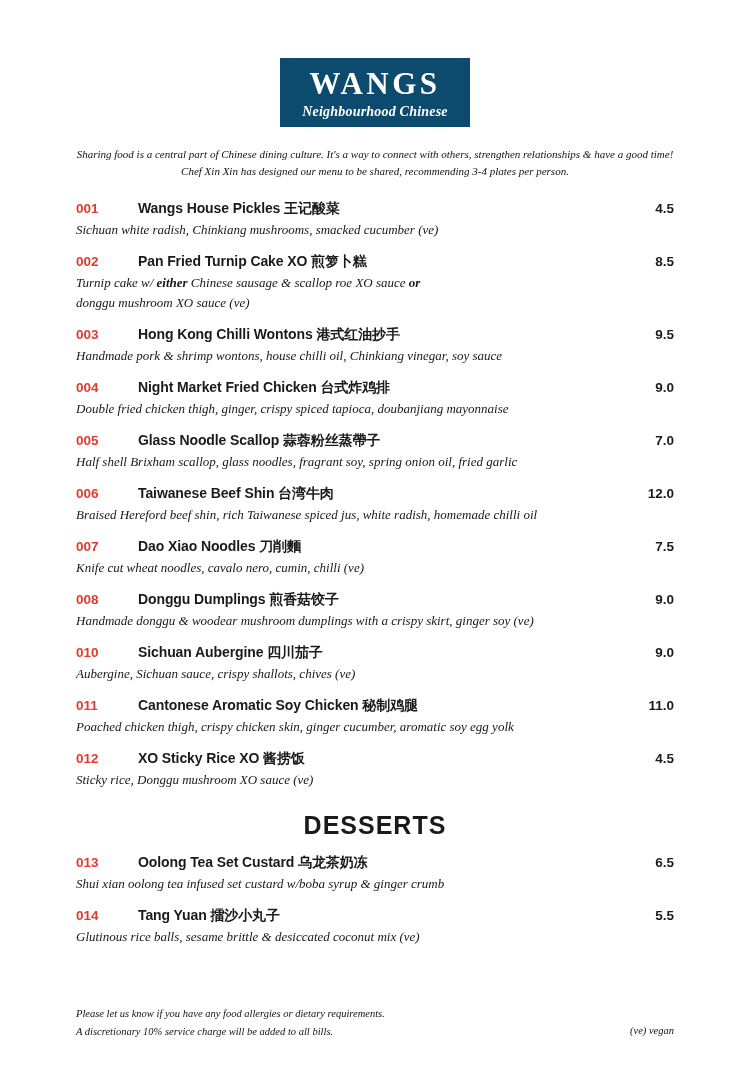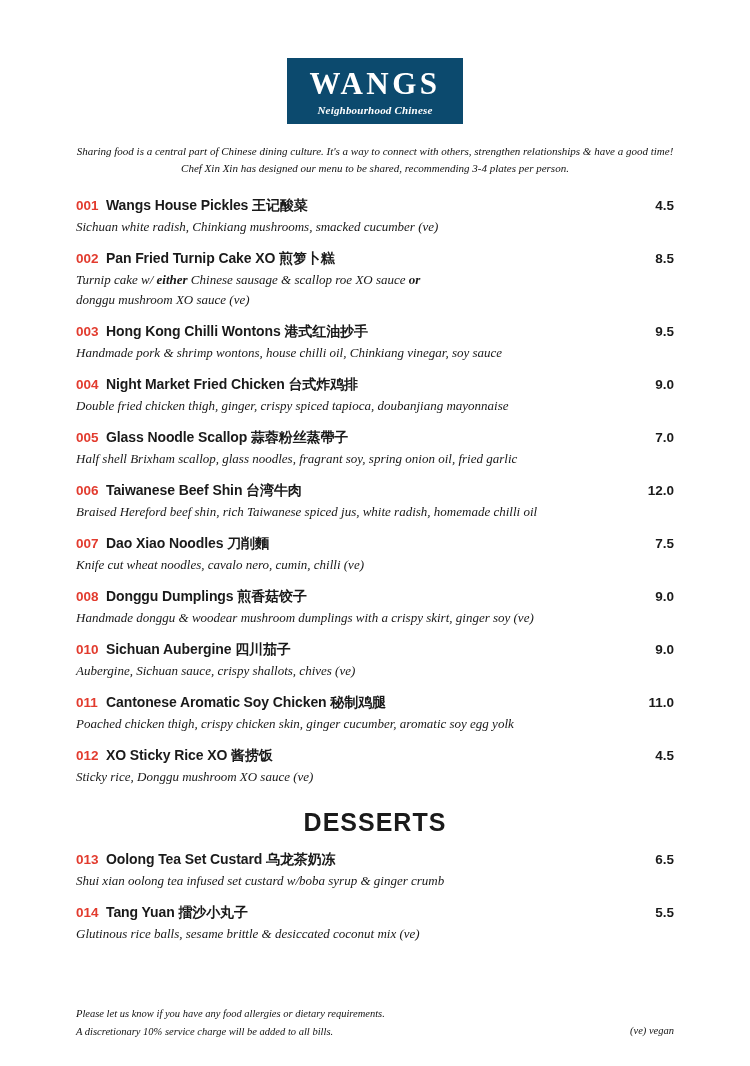--- a/index.html
+++ b/index.html
@@ -38,21 +38,21 @@
   .logo-main {
     font-family: "Liberation Serif", serif;
     font-weight: bold;
     font-size: 31px;
     letter-spacing: 3.5px;
   }
   .logo-sub {
     font-family: "Liberation Serif", serif;
     font-style: italic;
     font-weight: bold;
-    font-size: 11px;
+    font-size: 14px;
     letter-spacing: 0.2px;
     margin-top: 6px;
   }
 
   
   .intro {
     margin-top: 19px;
     text-align: center;
     font-family: "Liberation Serif", serif;
     font-style: italic;
@@ -76,20 +76,21 @@
     color: #e23b2e;
     font-weight: bold;
     font-size: 13.5px;
     min-width: 30px;
   }
   .item-name {
     font-weight: bold;
     font-size: 14px;
     flex: 1 1 auto;
     letter-spacing: -0.1px;
+    margin-left: 32px;
   }
   .item-price {
     font-weight: bold;
     font-size: 13.5px;
     text-align: right;
     white-space: nowrap;
     padding-left: 10px;
   }
   .item-desc {
     font-family: "Liberation Serif", serif;

